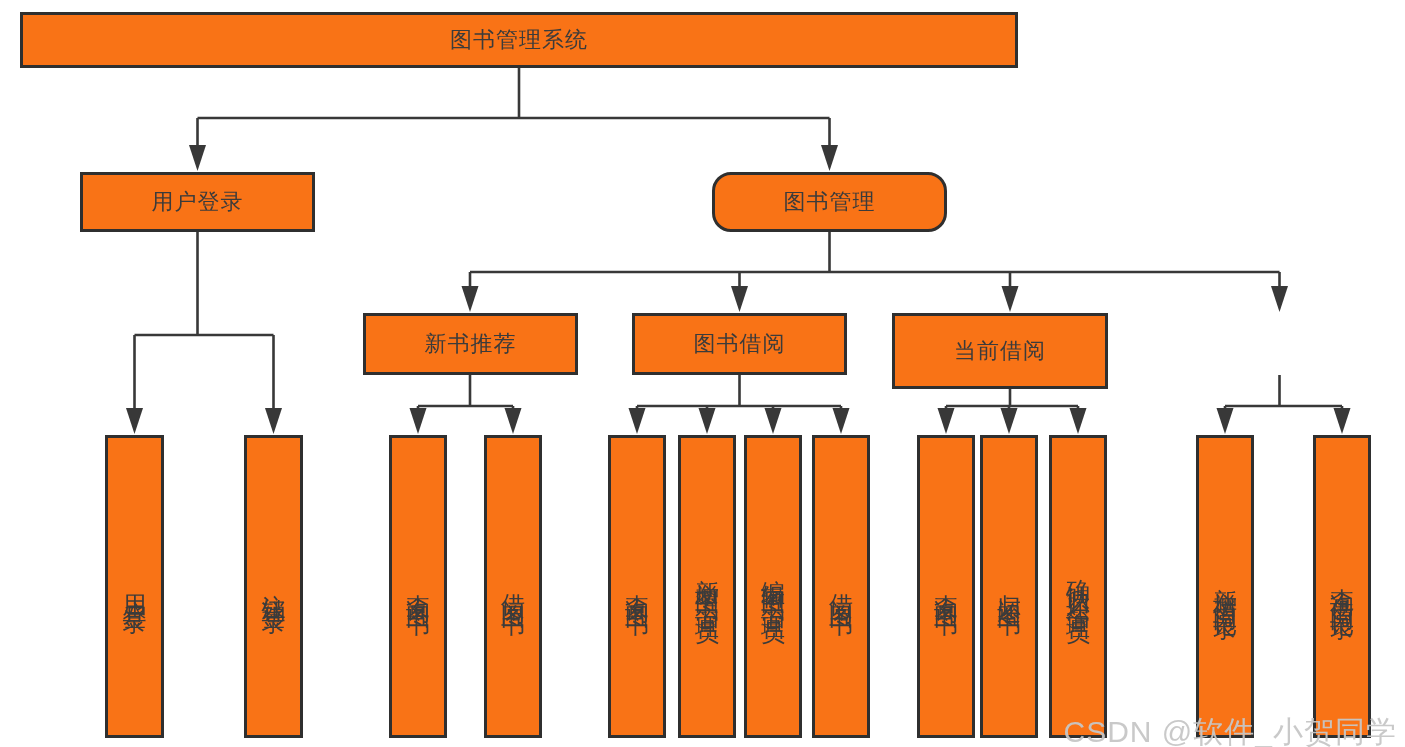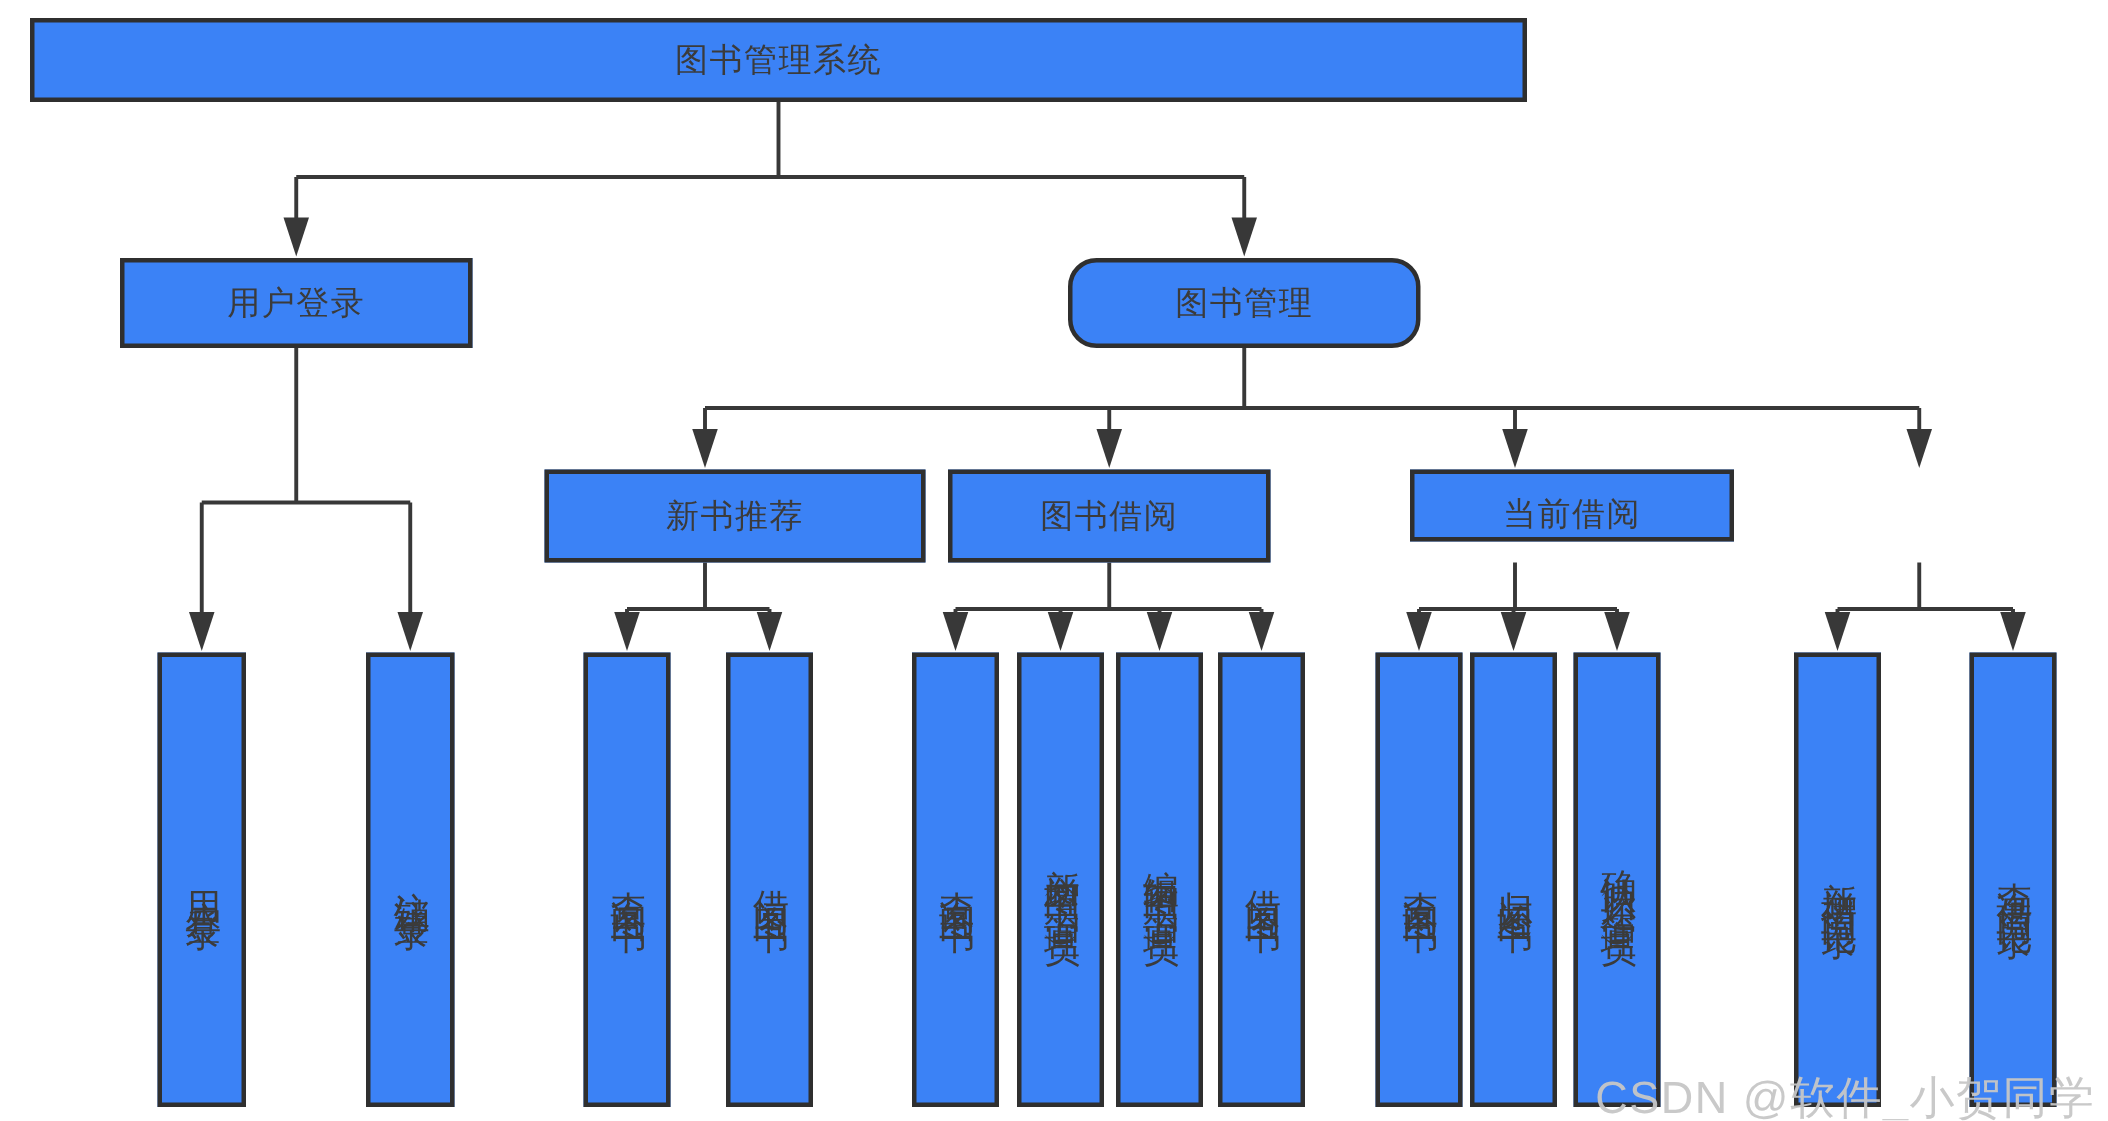--- a/index.html
+++ b/index.html
@@ -13,21 +13,21 @@
   }
   .wires {
     position: absolute;
     left: 0; top: 0;
     width: 1405px; height: 747px;
     pointer-events: none;
   }
   .node {
     position: absolute;
     box-sizing: border-box;
-    background: #3b82f6;
+    background: #f97316;
     border: 3px solid #2f2f2f;
     display: flex;
     align-items: center;
     justify-content: center;
     color: #3b3b3b;
   }
   .node.h span {
     font-size: 22px;
     letter-spacing: 1px;
     white-space: nowrap;
@@ -38,23 +38,23 @@
     font-size: 24px;
     letter-spacing: 6px;
     line-height: 1;
   }
   
   .n-root   { left: 20px;   top: 12px;  width: 998px; height: 56px; }
   
   .n-ul     { left: 80px;   top: 172px; width: 235px; height: 60px; }
   .n-bm     { left: 712px;  top: 172px; width: 235px; height: 60px; border-radius: 19px; }
   
-  .n-nb     { left: 363px;  top: 313px; width: 254px; height: 62px; }
+  .n-nb     { left: 363px;  top: 313px; width: 215px; height: 62px; }
   .n-bb     { left: 632px;  top: 313px; width: 215px; height: 62px; text-align: center; }
-  .n-cb     { left: 940px;  top: 313px; width: 216px; height: 48px; align-items: flex-end; }
+  .n-cb     { left: 892px;  top: 313px; width: 216px; height: 76px; }
   .n-br     { left: 1172px; top: 313px; width: 215px; height: 62px; }
   
   .leaf     { top: 435px; height: 303px; }
   .l-1  { left: 105px;  width: 59px; }
   .l-2  { left: 244px;  width: 59px; }
   .l-3  { left: 389px;  width: 58px; }
   .l-4  { left: 484px;  width: 58px; }
   .l-5  { left: 608px;  width: 58px; }
   .l-6  { left: 678px;  width: 58px; }
   .l-7  { left: 744px;  width: 58px; }

